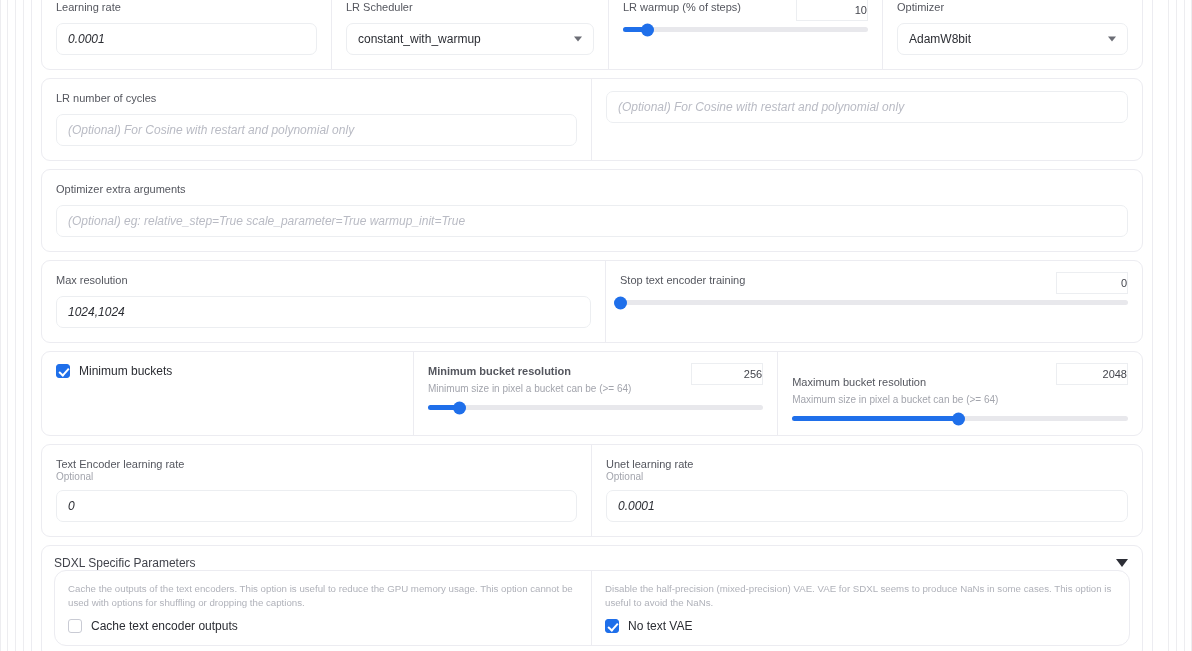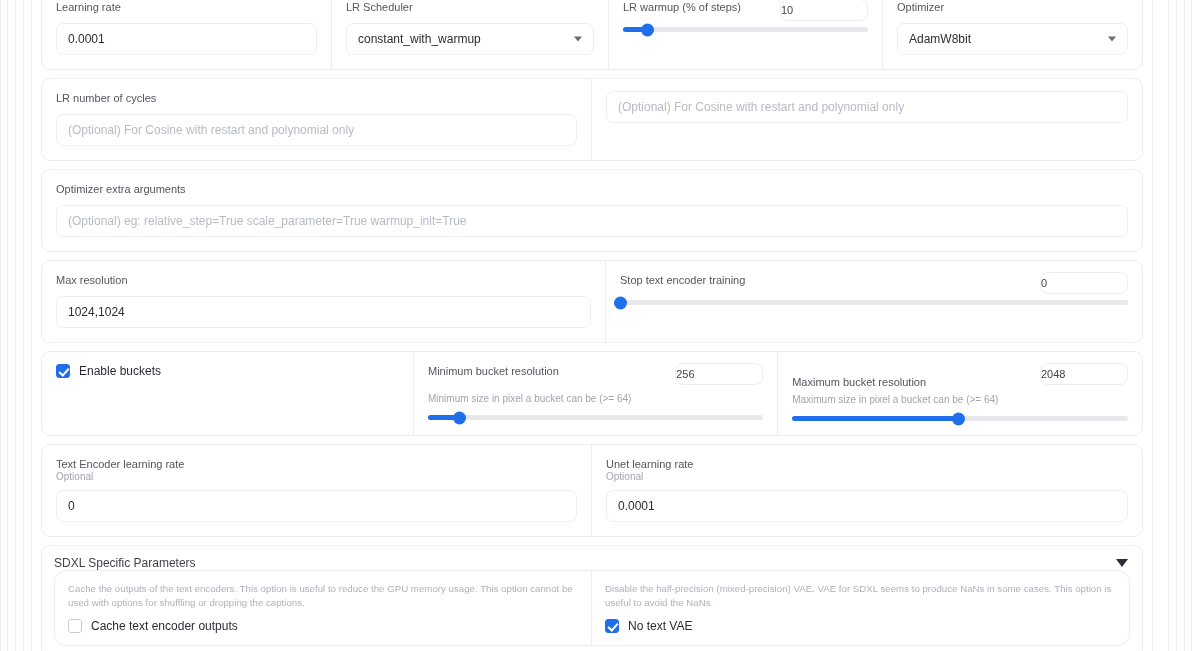--- a/index.html
+++ b/index.html
@@ -72,20 +72,21 @@
     border: 1px solid #eceef1;
     border-radius: 7px;
     background: #fff;
     font-size: 12px;
     color: #2b2d33;
     padding: 0 11px;
     font-family: "Liberation Sans", sans-serif;
     outline: none;
     line-height: 30px;
     display: block;
+    font-style: italic;
   }
   .tinput::placeholder { color: #b9bbc4; }
 
   
   .dd {
     position: relative;
     width: 100%;
     height: 32px;
     border: 1px solid #eceef1;
     border-radius: 7px;
@@ -106,28 +107,28 @@
 
   
   .slider-head {
     display: flex;
     align-items: flex-start;
     justify-content: space-between;
   }
   .slider-head .labels { flex: 1 1 auto; min-width: 0; }
   .numbox {
     flex: 0 0 auto;
-    width: 88px;
+    width: 72px;
     height: 22px;
     border: 1px solid #eceef1;
-    border-radius: 8px;
+    border-radius: 0;
     background: #fff;
     font-size: 11px;
     color: #43454d;
-    text-align: left;
+    text-align: right;
     line-height: 20px;
     margin-left: 10px;
     margin-top: -1px;
   }
   .track {
     position: relative;
     height: 5px;
     border-radius: 3px;
     background: #e8e8ec;
     margin-top: 6px;
@@ -298,29 +299,29 @@
           <div class="fill" id="f-stop" style="width: 0%;"></div>
           <div class="knob" id="k-stop" style="left: 0%;"></div>
         </div>
       </div>
     </div>
 
     <div class="row">
       <div class="cell" style="flex:0 0 372px;">
         <div class="cbrow">
           <span class="cbox on"></span>
-          <span class="cblabel">Enable buckets</span>
+          <span class="cblabel">Minimum buckets</span>
         </div>
         <div style="height:26px;"></div>
       </div>
 
       <div class="cell" style="flex:1 1 50%;">
         <div class="slider-head">
           <div class="labels">
-            <div class="label" style="margin-bottom:13px;">Minimum bucket resolution</div>
+            <div class="label" style="margin-bottom:3px;font-weight:bold;">Minimum bucket resolution</div>
             <div class="sublabel" style="margin:0;">Minimum size in pixel a bucket can be (&gt;= 64)</div>
           </div>
           <div class="numbox">256</div>
         </div>
         <div class="track" style="margin-top:10px;">
           <div class="fill" id="f-minb" style="width: 9.5%;"></div>
           <div class="knob" id="k-minb" style="left: 9.5%;"></div>
         </div>
       </div>
 

